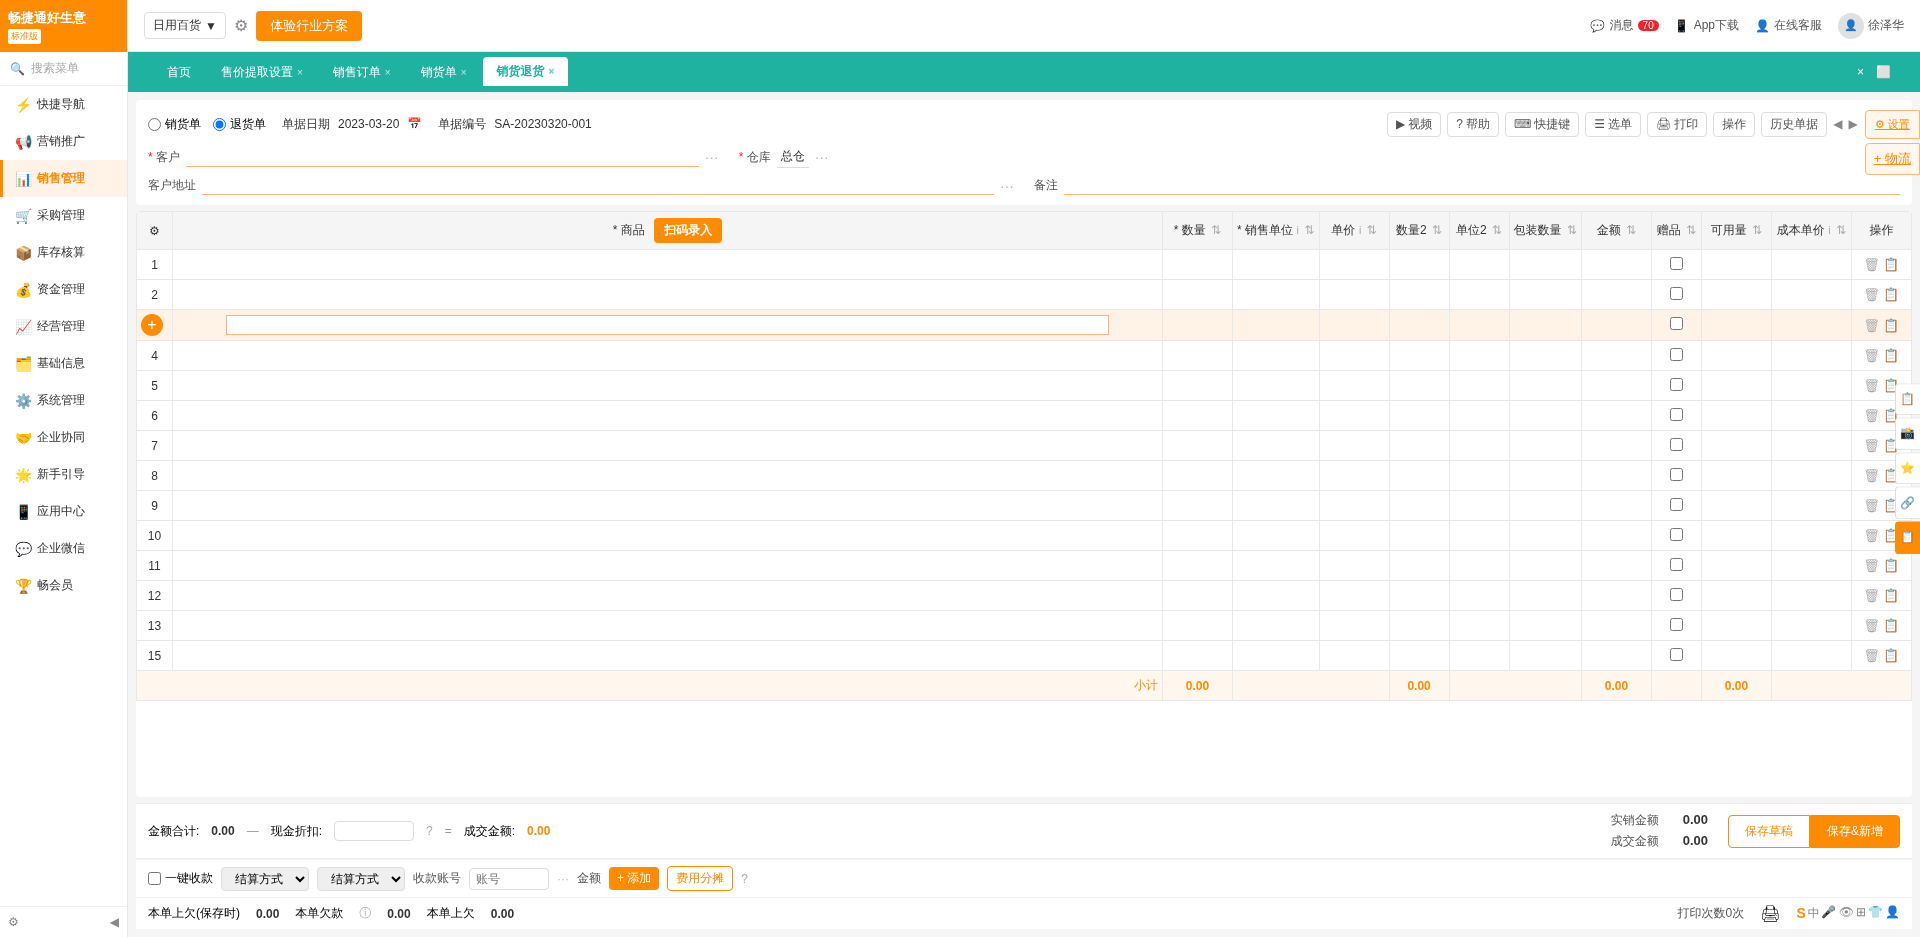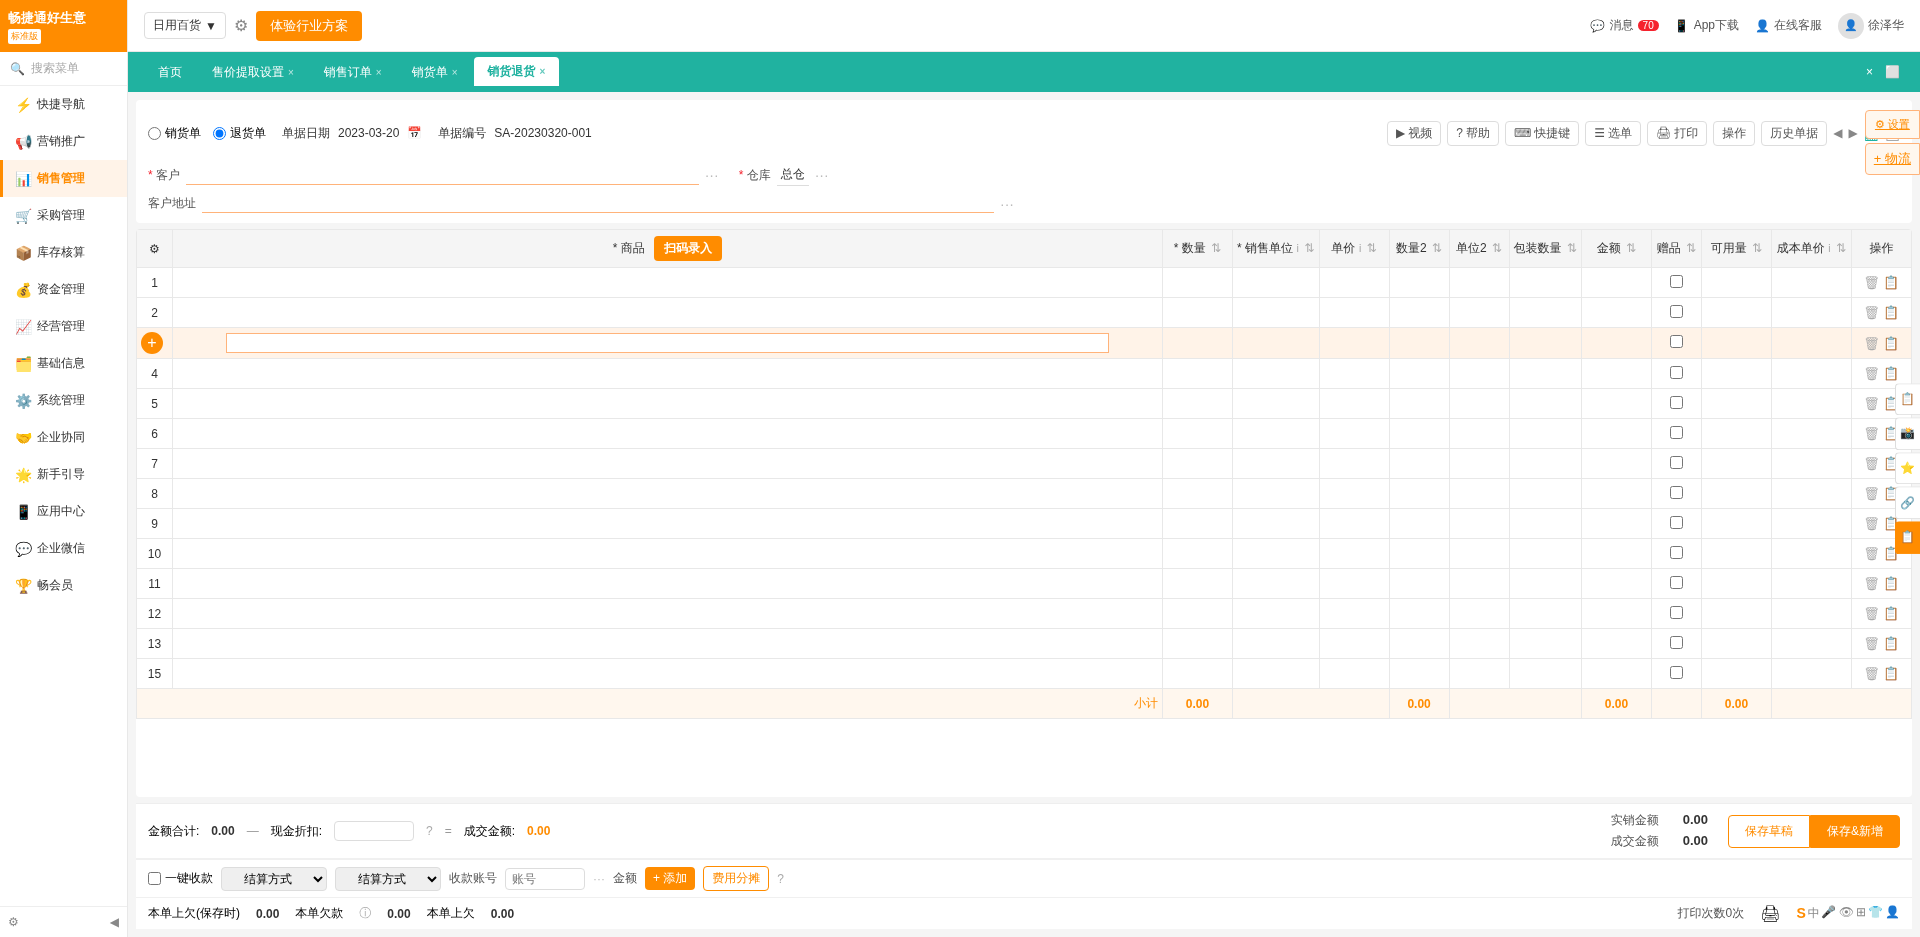--- a/index.html
+++ b/index.html
@@ -18,21 +18,21 @@
     .topbar { background: #fff; height: 52px; display: flex; align-items: center; padding: 0 16px; border-bottom: 1px solid #e8e8e8; justify-content: space-between; flex-shrink: 0; }
     .topbar-left { display: flex; align-items: center; gap: 8px; }
     .topbar-select { border: 1px solid #ddd; border-radius: 4px; padding: 4px 8px; font-size: 12px; color: #333; cursor: pointer; display: flex; align-items: center; gap: 4px; }
     .topbar-btn-exp { background: #ff8c00; color: #fff; border: none; border-radius: 4px; padding: 6px 14px; cursor: pointer; font-size: 13px; }
     .topbar-right { display: flex; align-items: center; gap: 16px; color: #555; }
     .topbar-right-item { display: flex; align-items: center; gap: 4px; cursor: pointer; }
     .badge { background: #f5222d; color: #fff; border-radius: 10px; padding: 0 5px; font-size: 10px; }
     .avatar { width: 26px; height: 26px; background: #e0e0e0; border-radius: 50%; display: flex; align-items: center; justify-content: center; font-size: 11px; }
 
     
-    .tabs { background: #20b2a0; display: flex; align-items: center; padding: 0 16px; height: 40px; flex-shrink: 0; gap: 2px; }
+    .tabs { background: #20b2a0; display: flex; align-items: center; padding: 0 25px; height: 40px; flex-shrink: 0; gap: 2px; }
     .tab { padding: 6px 14px; border-radius: 4px 4px 0 0; cursor: pointer; color: #fff; font-size: 13px; display: flex; align-items: center; gap: 4px; }
     .tab.active { background: #fff; color: #20b2a0; font-weight: bold; border-bottom: 2px solid #20b2a0; }
     .tab-close { font-size: 10px; opacity: 0.7; }
     .tabs-spacer { flex: 1; }
     .tabs-actions { display: flex; gap: 4px; }
     .tabs-action-btn { color: #fff; cursor: pointer; padding: 2px 4px; }
     .radio-group { display: flex; gap: 12px; }
     .radio-item { display: flex; align-items: center; gap: 4px; cursor: pointer; }
     .date-field { display: flex; align-items: center; gap: 4px; color: #333; }
     .toolbar-btn { border: 1px solid #ddd; border-radius: 4px; padding: 3px 8px; cursor: pointer; background: #fff; font-size: 12px; display: flex; align-items: center; gap: 3px; color: #555; }
@@ -48,21 +48,21 @@
     .data-table td { border: 1px solid #e8e8e8; padding: 4px; text-align: center; color: #333; height: 30px; }
     .data-table tr.active-row td { background: #fff3e8; }
     .sort-icon { color: #aaa; margin-left: 2px; cursor: pointer; }
     .op-btn { cursor: pointer; color: #aaa; font-size: 13px; }
     .subtotal-row td { background: #fff7ee; font-weight: bold; color: #ff8c00; }
 
     .table-scroll { overflow-y: auto; flex: 1; }
     .dash { color: #999; }
     .equals { color: #999; }
     .checkbox-label { display: flex; align-items: center; gap: 4px; cursor: pointer; }
-    .payment-select { border: 1px solid #ddd; border-radius: 4px; padding: 3px 18px; font-size: 12px; }
+    .payment-select { border: 1px solid #ddd; border-radius: 4px; padding: 3px 9px; font-size: 12px; }
     .payment-input { border: 1px solid #ddd; border-radius: 4px; padding: 3px 6px; font-size: 12px; width: 80px; }
     .add-btn { background: #ff8c00; color: #fff; border: none; border-radius: 4px; padding: 3px 8px; cursor: pointer; }
     .fee-btn { border: 1px solid #ff8c00; color: #ff8c00; border-radius: 4px; padding: 3px 8px; cursor: pointer; background: #fff; }
     .save-draft-btn { background: #fff; border: 1px solid #ff8c00; color: #ff8c00; border-radius: 4px 0 0 4px; padding: 7px 16px; cursor: pointer; display: flex; align-items: center; gap: 4px; }
     .save-new-btn { background: #ff8c00; color: #fff; border: 1px solid #ff8c00; border-radius: 0 4px 4px 0; padding: 7px 16px; cursor: pointer; display: flex; align-items: center; gap: 4px; }
     .right-panel-btn { background: #fff; border: 1px solid #ddd; border-right: none; padding: 8px 4px; cursor: pointer; writing-mode: vertical-rl; font-size: 11px; color: #666; border-radius: 4px 0 0 4px; }
 
     .main-wrapper { flex: 1; display: flex; flex-direction: column; position: relative; overflow: hidden; }
 
     .content-inner { flex: 1; display: flex; flex-direction: column; overflow: hidden; padding: 8px; gap: 6px; }
@@ -238,21 +238,21 @@
           </div>
 
           <div class="date-field">
             <span>单据日期</span>
             <span style="color:#333;margin:0 4px;">2023-03-20</span>
             <span style="color:#aaa;cursor:pointer;">📅</span>
           </div>
 
           <div class="date-field">
             <span>单据编号</span>
-            <span style="color:#333;margin:16px 4px;">SA-20230320-001</span>
+            <span style="color:#333;margin:7px 4px;">SA-20230320-001</span>
           </div>
         </div>
 
         <div style="display:flex;align-items:center;gap:6px;">
           <button class="toolbar-btn">
             <span>▶</span>
             <span>视频</span>
           </button>
           <button class="toolbar-btn">
             <span>?</span>
@@ -294,20 +294,24 @@
           <span style="color:#333;border-bottom:1px solid #ddd;padding:2px 4px;flex:0 0 auto;">总仓</span>
           <span class="field-dots">···</span>
         </div>
       </div>
       <div style="display:grid;grid-template-columns:1fr 1fr;gap:10px 20px;margin-top:8px;">
         <div class="field-group">
           <span class="field-label">客户地址</span>
           <input class="field-input" type="text" style="flex: 1 1 0%;">
           <span class="field-dots">···</span>
         </div>
+        <div class="field-group">
+          <span class="field-label">备注</span>
+          <input class="field-input" type="text" style="flex: 1 1 0%;">
+        </div>
       </div>
 
       <div style="position:absolute;right:0;top:110px;display:flex;flex-direction:column;gap:4px;">
         <button class="side-btn" style="border-radius:4px 0 0 4px;background:#fff7ee;border:1px solid #ffb37a;color:#ff8c00;padding:6px 8px;cursor:pointer;font-size:11px;">⚙ 设置</button>
         <button class="side-btn" style="border-radius:4px 0 0 4px;background:#fff7ee;border:1px solid #ffb37a;color:#ff8c00;padding:6px 8px;cursor:pointer;font-size:13px;">+ 物流</button>
       </div>
     </div>
 
     <div class="table-area">
       <div class="table-scroll">

